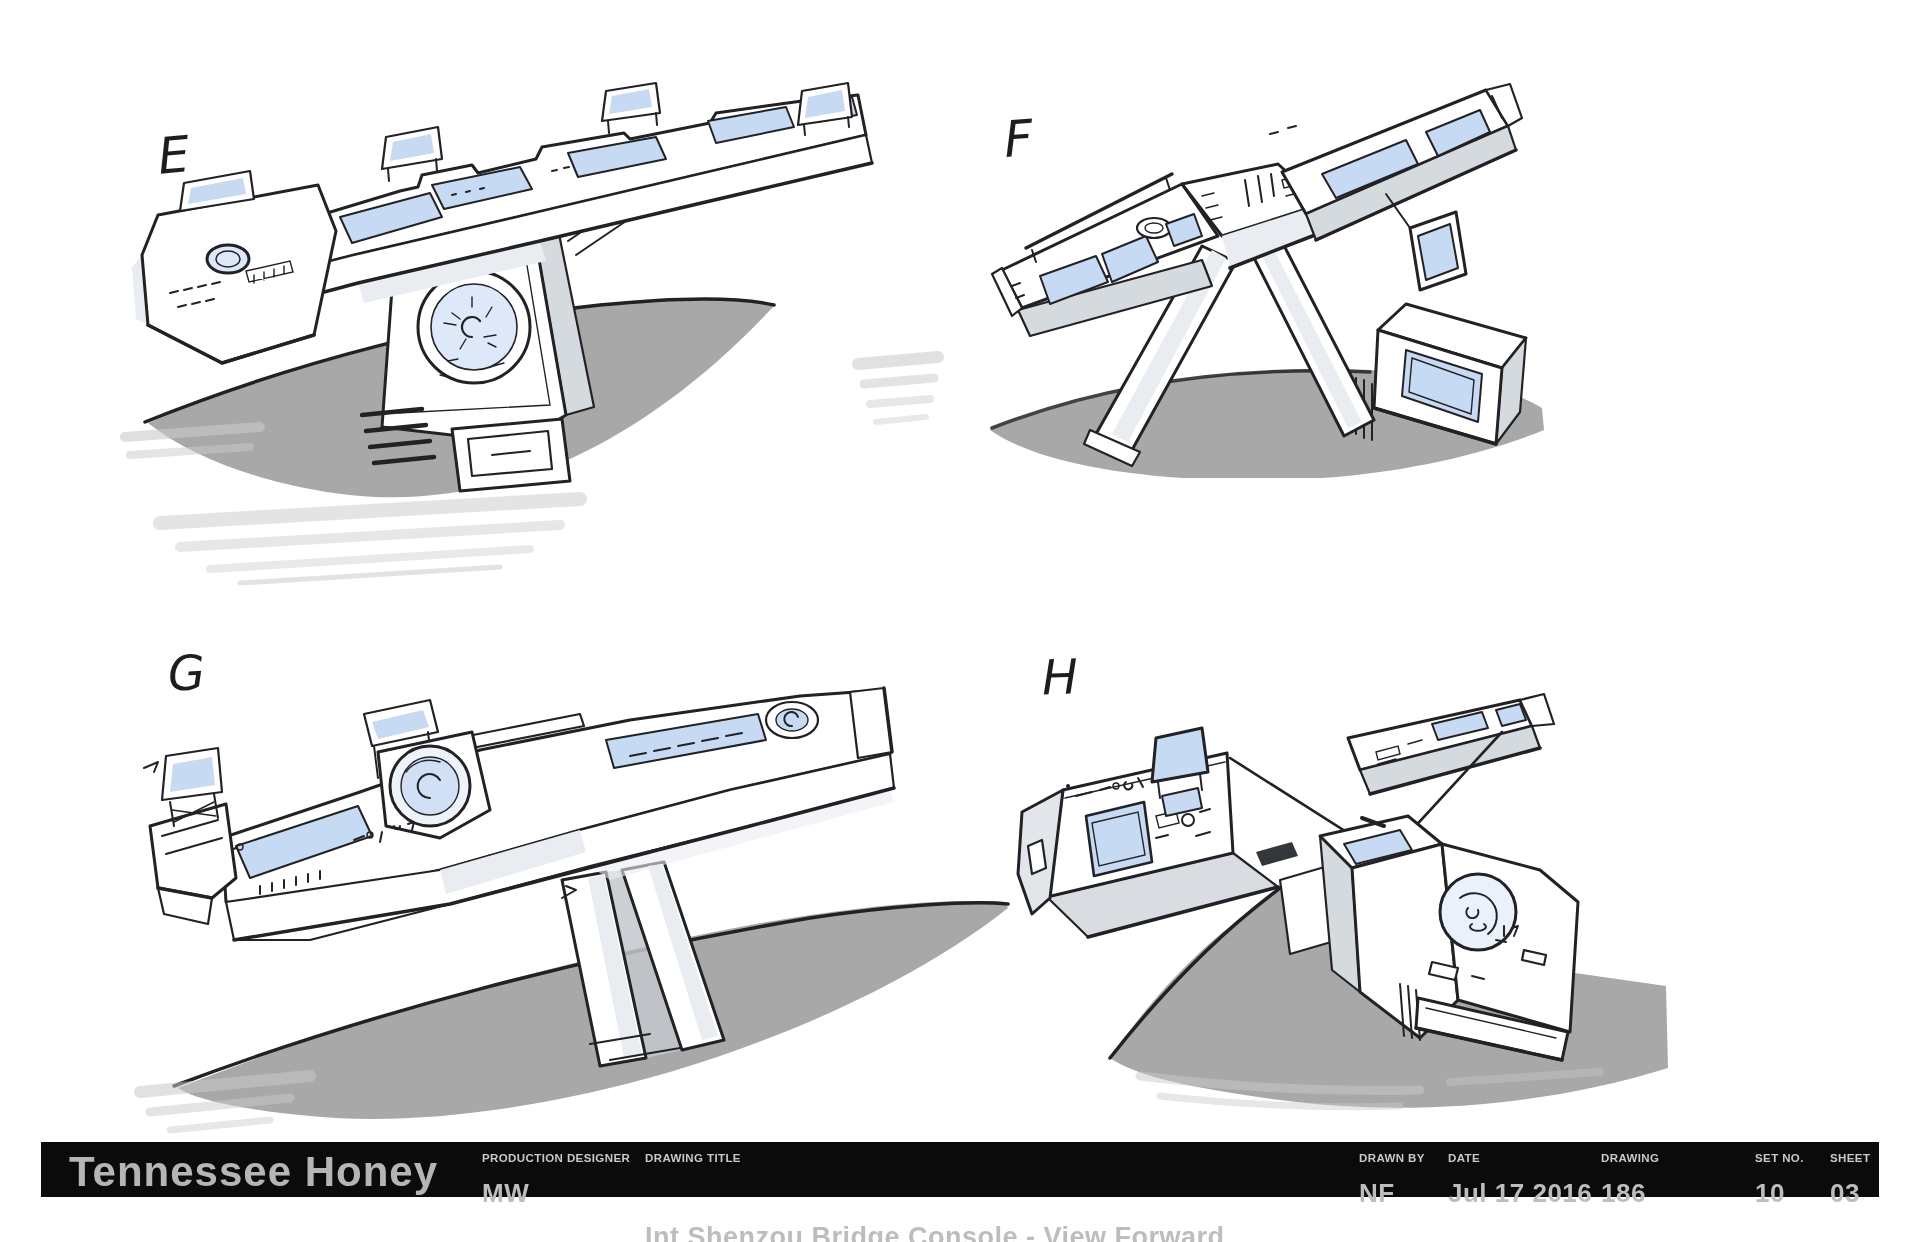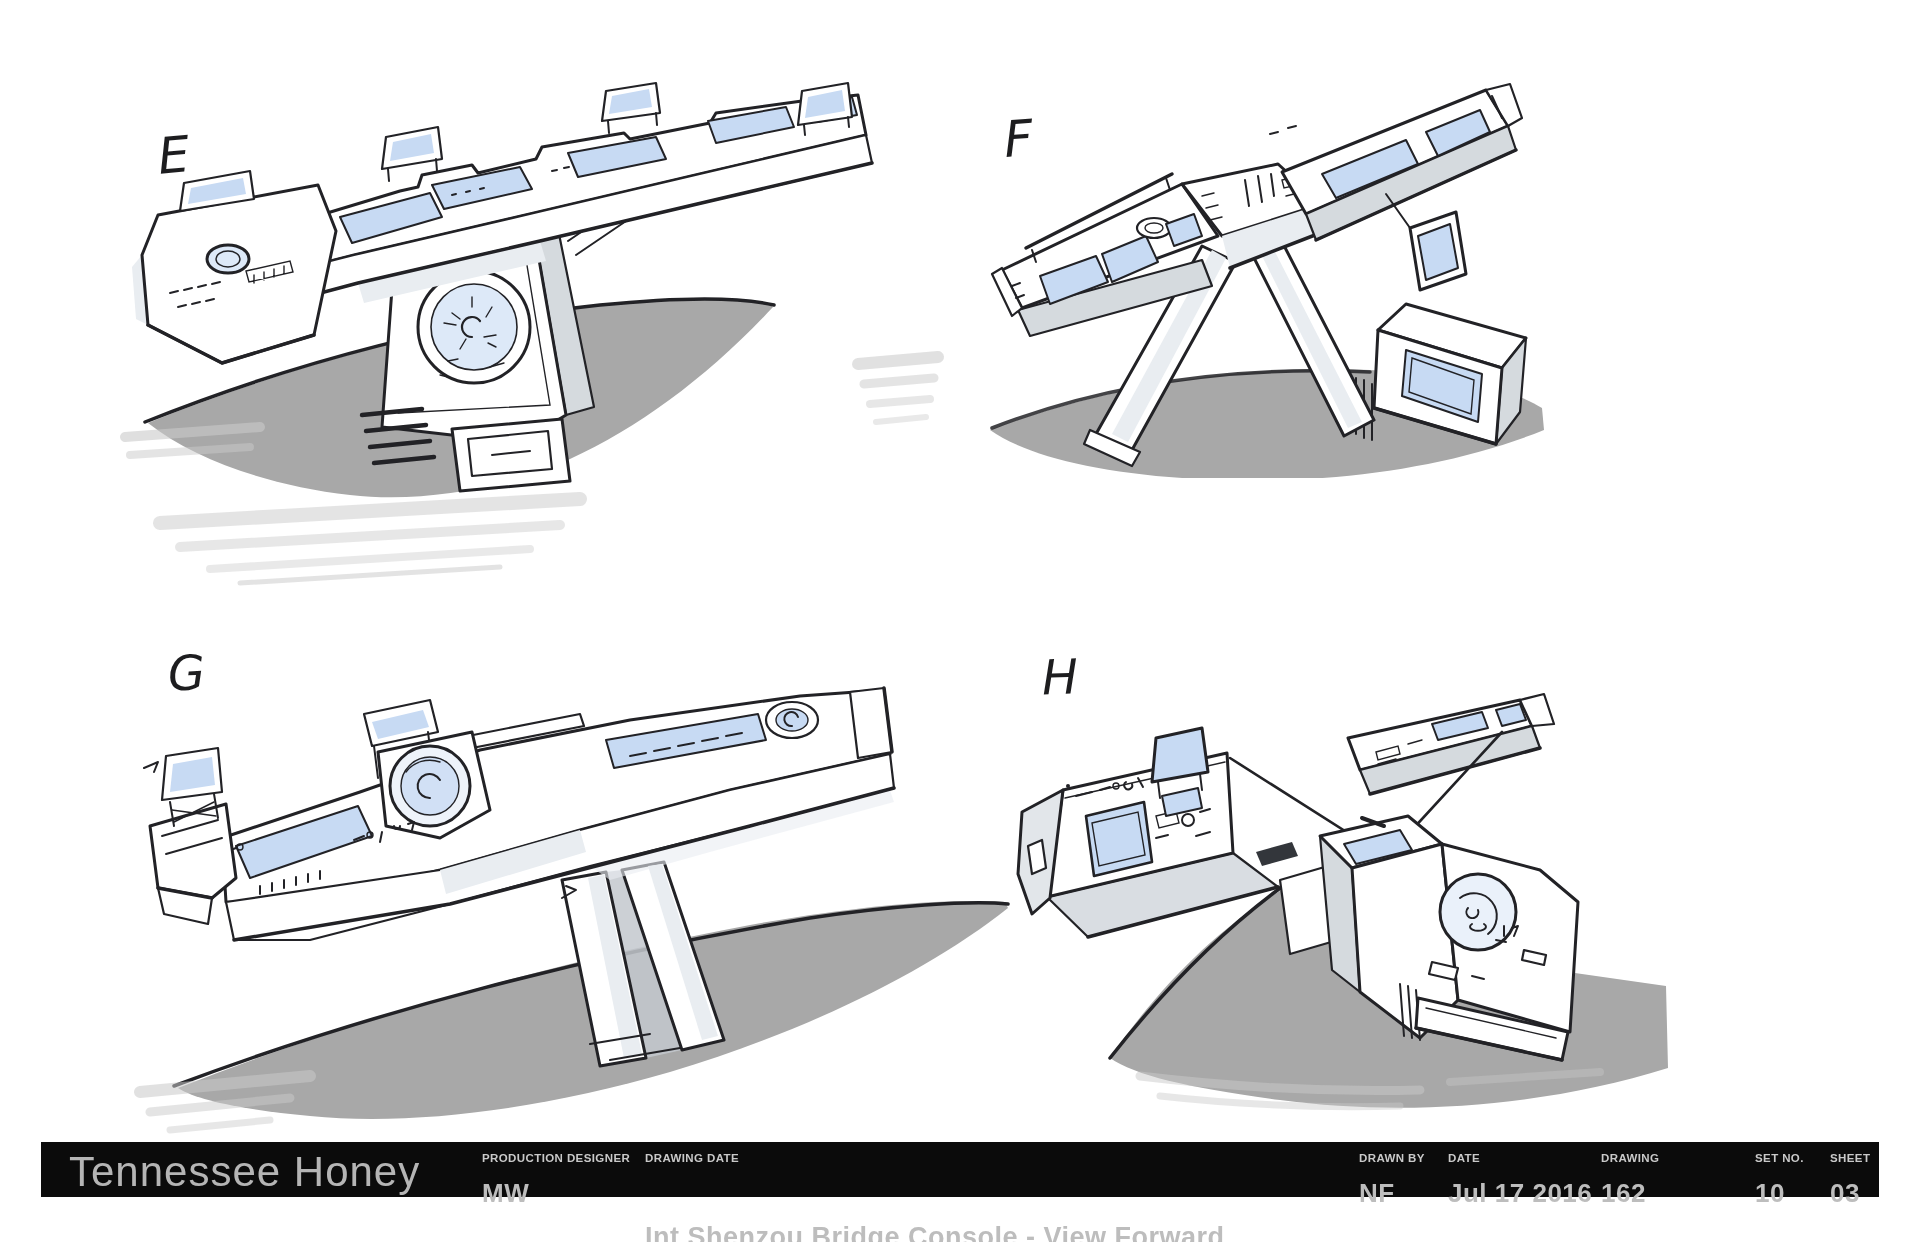--- a/index.html
+++ b/index.html
@@ -34,21 +34,21 @@
   .line{fill:none;stroke:var(--ink);stroke-width:2;stroke-linecap:round;stroke-linejoin:round;}
   .thin{fill:none;stroke:var(--ink);stroke-width:1.4;stroke-linecap:round;}
   .streak{fill:none;stroke:var(--streak-gray);stroke-linecap:round;}
   .sketch-label{font-family:"DejaVu Sans",sans-serif;font-style:italic;fill:#1d1d1f;}
   
   .titlebar{
     position:absolute;left:41px;top:1142px;width:1838px;height:55px;
     background:var(--bar-bg);color:var(--bar-value);
   }
   .studio{
-    position:absolute;left:28px;top:6px;font-size:42px;font-weight:400;
+    position:absolute;left:28px;top:6px;font-size:42px;font-weight:700;
     color:var(--bar-studio);letter-spacing:1px;white-space:nowrap;
   }
   .field{position:absolute;top:0;height:55px;white-space:nowrap;}
   .field .lbl{
     position:absolute;top:10px;left:0;font-size:11.5px;font-weight:bold;
     color:var(--bar-label);letter-spacing:.4px;
   }
   .field .val{
     position:absolute;top:36px;left:0;font-size:26px;font-weight:bold;
     color:var(--bar-value);letter-spacing:.5px;
@@ -377,37 +377,37 @@
 
   <div class="titlebar">
     <div class="studio">Tennessee Honey</div>
 
     <div class="field f-pd">
       <div class="lbl">PRODUCTION DESIGNER</div>
       <div class="val">MW</div>
     </div>
 
     <div class="field f-dt">
-      <div class="lbl">DRAWING DATE</div>
+      <div class="lbl">DRAWING TITLE</div>
       <div class="val">Int Shenzou Bridge Console - View Forward</div>
     </div>
 
     <div class="field f-drawn">
       <div class="lbl">DRAWN BY</div>
       <div class="val">NF</div>
     </div>
 
     <div class="field f-date">
       <div class="lbl">DATE</div>
       <div class="val">Jul 17 2016</div>
     </div>
 
     <div class="field f-ep">
       <div class="lbl">DRAWING</div>
-      <div class="val">162</div>
+      <div class="val">186</div>
     </div>
 
     <div class="field f-set">
       <div class="lbl">SET NO.</div>
       <div class="val">10</div>
     </div>
 
     <div class="field f-sheet">
       <div class="lbl">SHEET</div>
       <div class="val">03</div>

